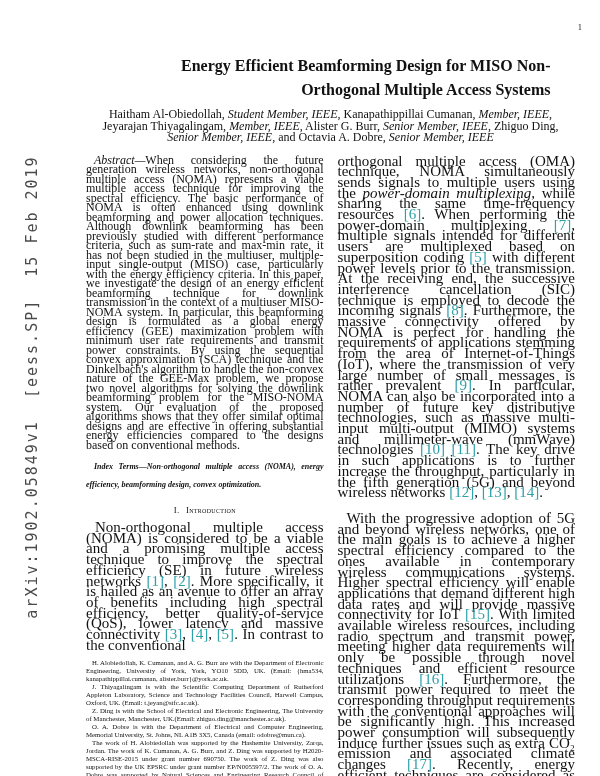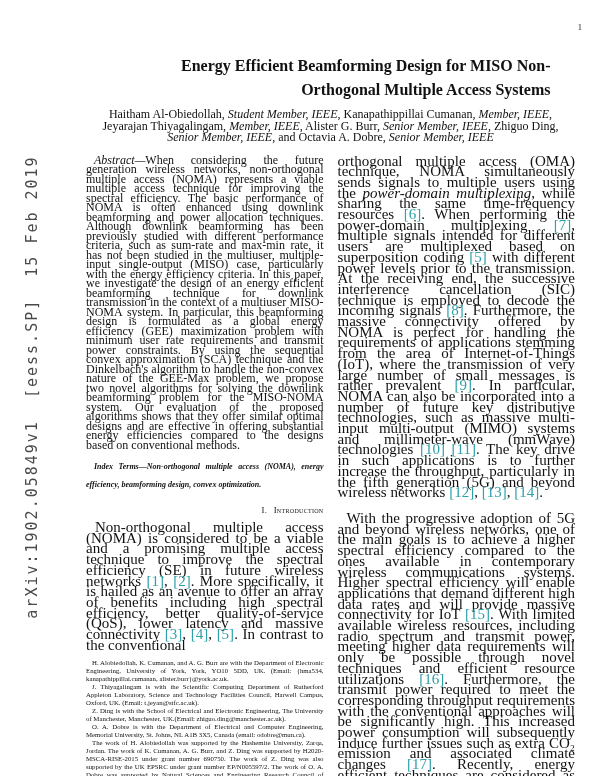--- a/index.html
+++ b/index.html
@@ -72,21 +72,21 @@
   .abstract .lead { font-style: italic; }
   .index-terms {
     font-weight: bold;
     font-style: italic;
     font-size: 8px;
     line-height: 18px;
     text-indent: 8px;
     margin-top: 8px;
   }
   .section-heading {
-    text-align: right;
+    text-align: center;
     font-variant: small-caps;
     font-weight: 400;
     font-size: 8.8px;
     letter-spacing: 0.3px;
     word-spacing: 4px;
     margin: 11px 0 7px 0;
   }
   .body-par {
     font-size: 15px;
     line-height: 10.7px;

